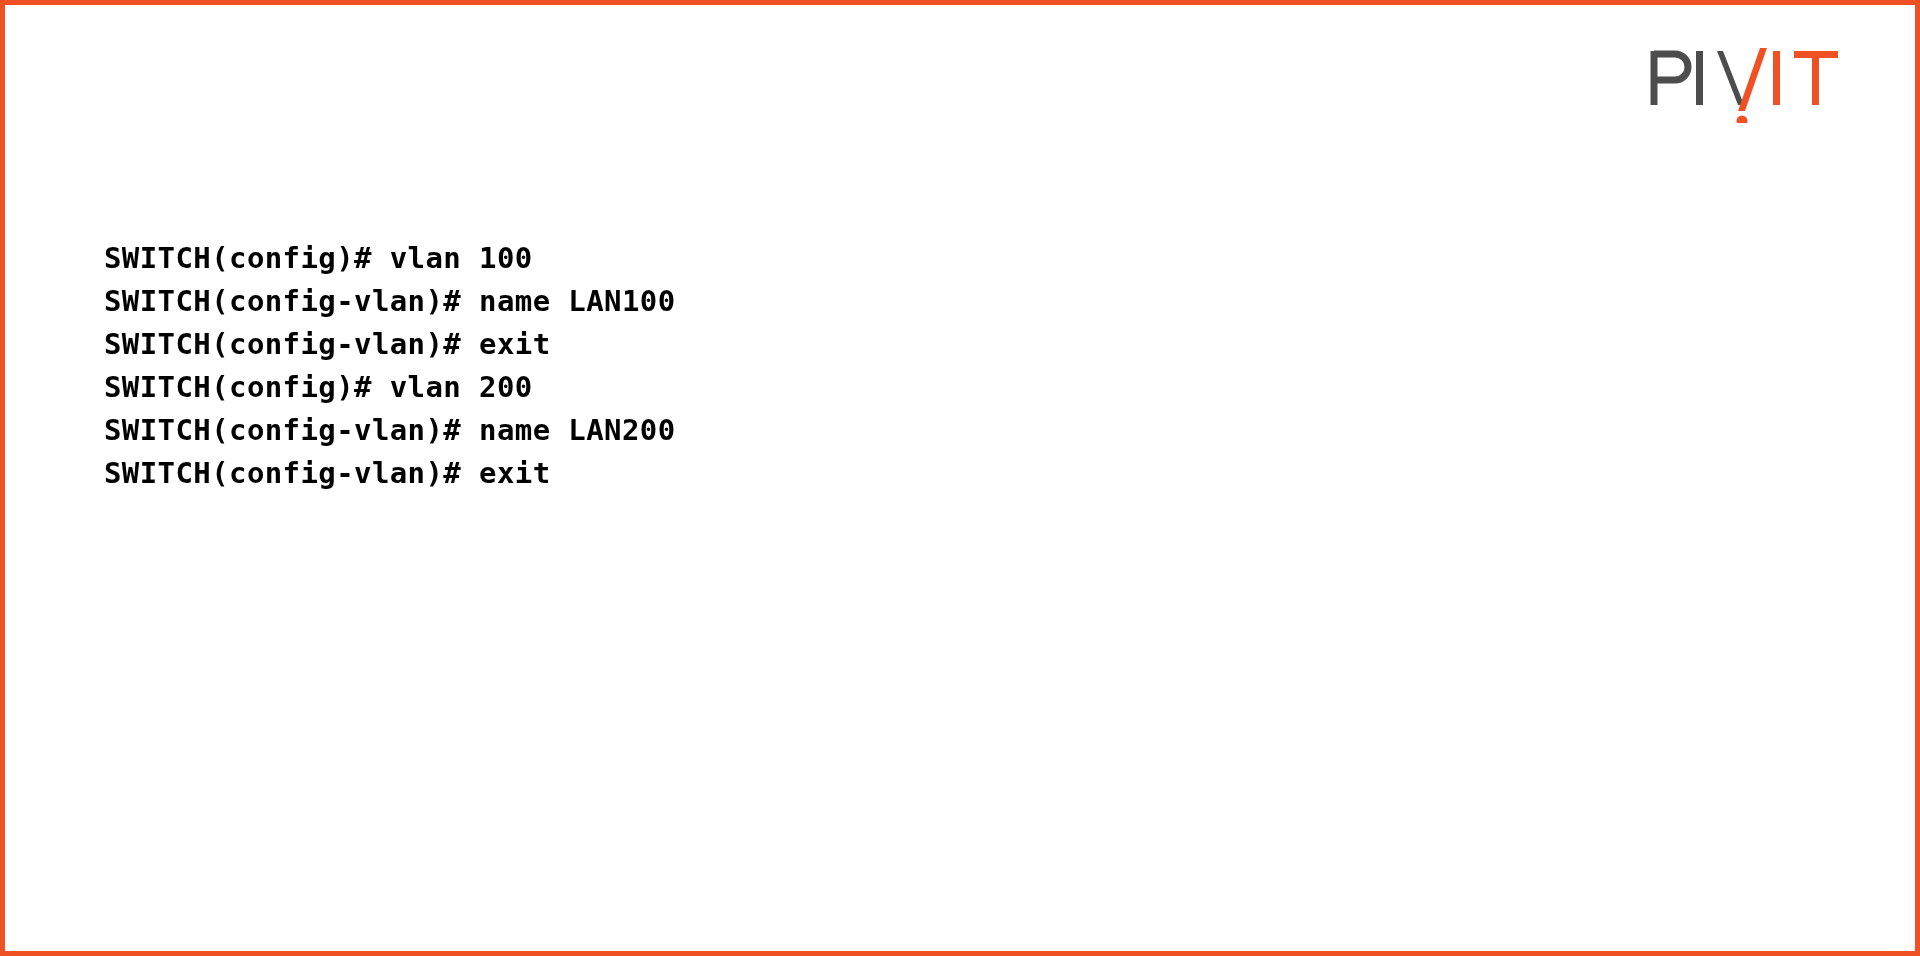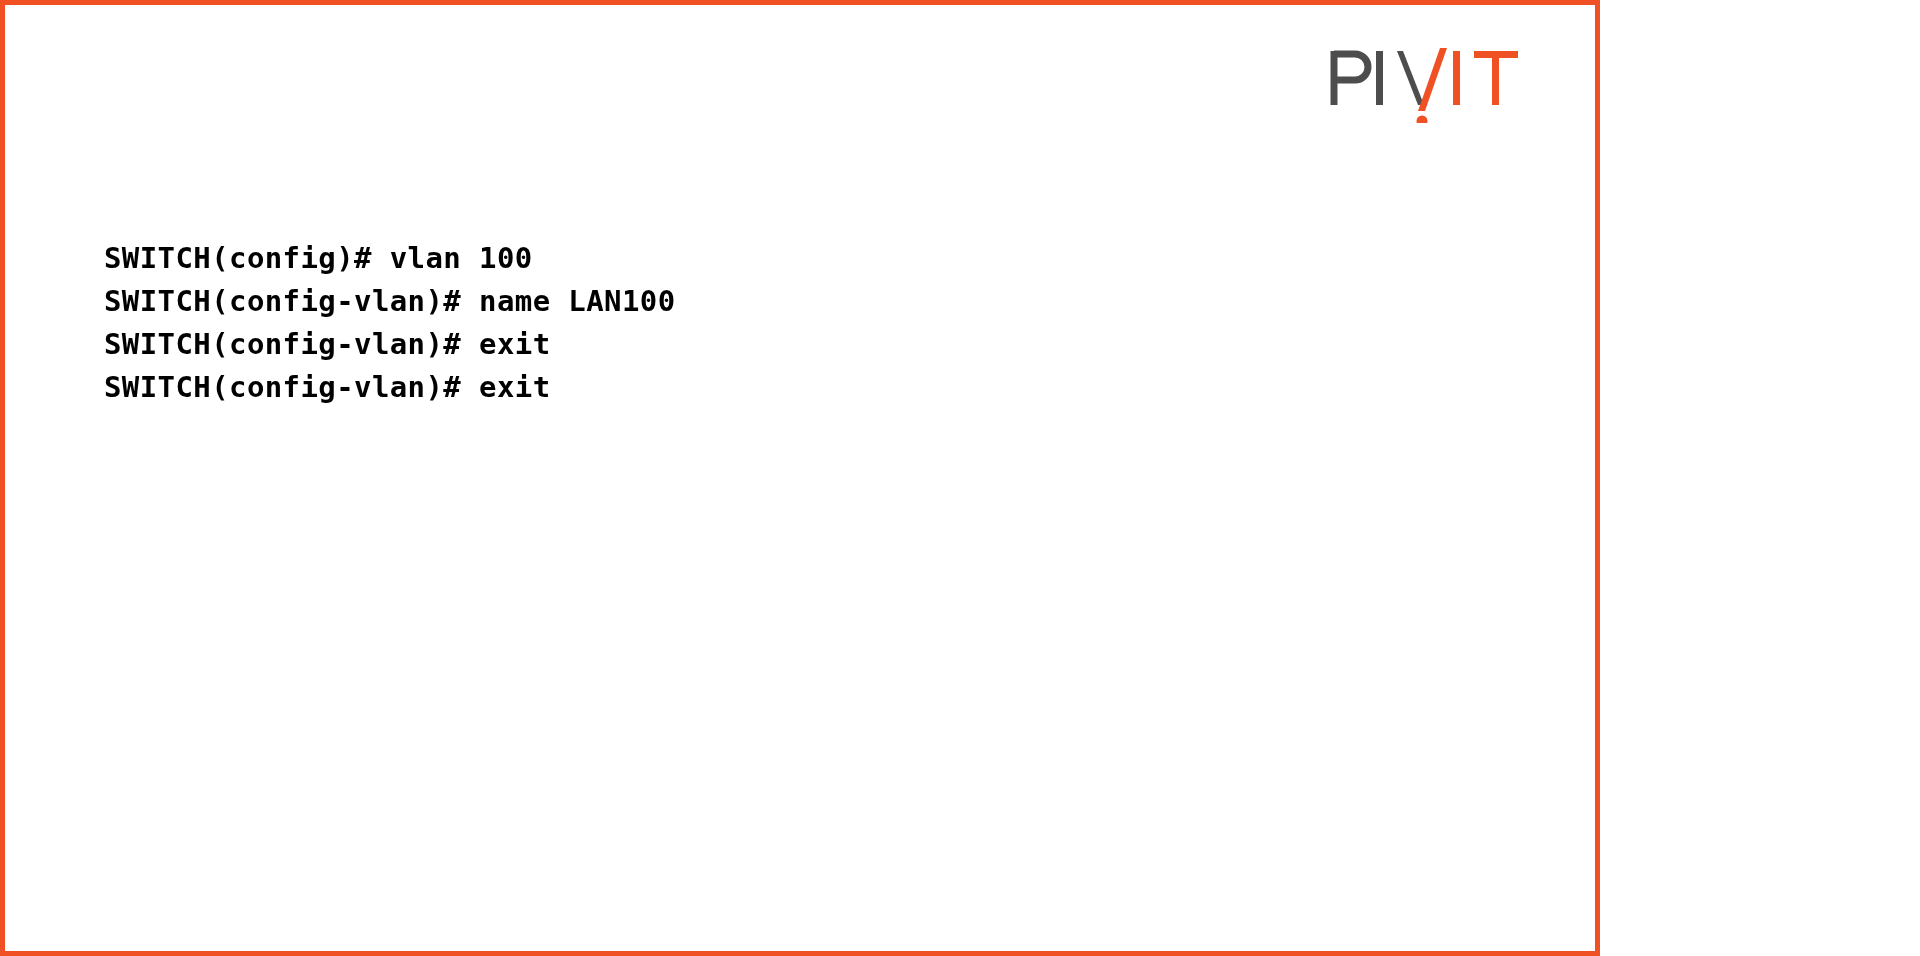--- a/index.html
+++ b/index.html
@@ -6,21 +6,21 @@
     margin: 0;
     padding: 0;
     background: #ffffff;
   }
   body {
     font-family: "Liberation Sans", sans-serif;
   }
 
   .page {
     position: relative;
-    width: 1600px;
+    width: 1920px;
     height: 956px;
     background: #ffffff;
     box-sizing: border-box;
     border: 5px solid #ef5124;
     overflow: hidden;
   }
 
   
   .brand-logo {
     position: absolute;
@@ -80,16 +80,18 @@
         <rect x="145" y="8" width="44" height="7"></rect>
         <rect x="163" y="8" width="7" height="54"></rect>
       </g>
     </svg>
   </div>
 
   <div class="terminal">
     <div class="terminal-line">SWITCH(config)# vlan 100</div>
     <div class="terminal-line">SWITCH(config-vlan)# name LAN100</div>
     <div class="terminal-line">SWITCH(config-vlan)# exit</div>
+    <div class="terminal-line">SWITCH(config)# vlan 200</div>
+    <div class="terminal-line">SWITCH(config-vlan)# name LAN200</div>
     <div class="terminal-line">SWITCH(config-vlan)# exit</div>
   </div>
 
 </div>
 
 </body></html>

